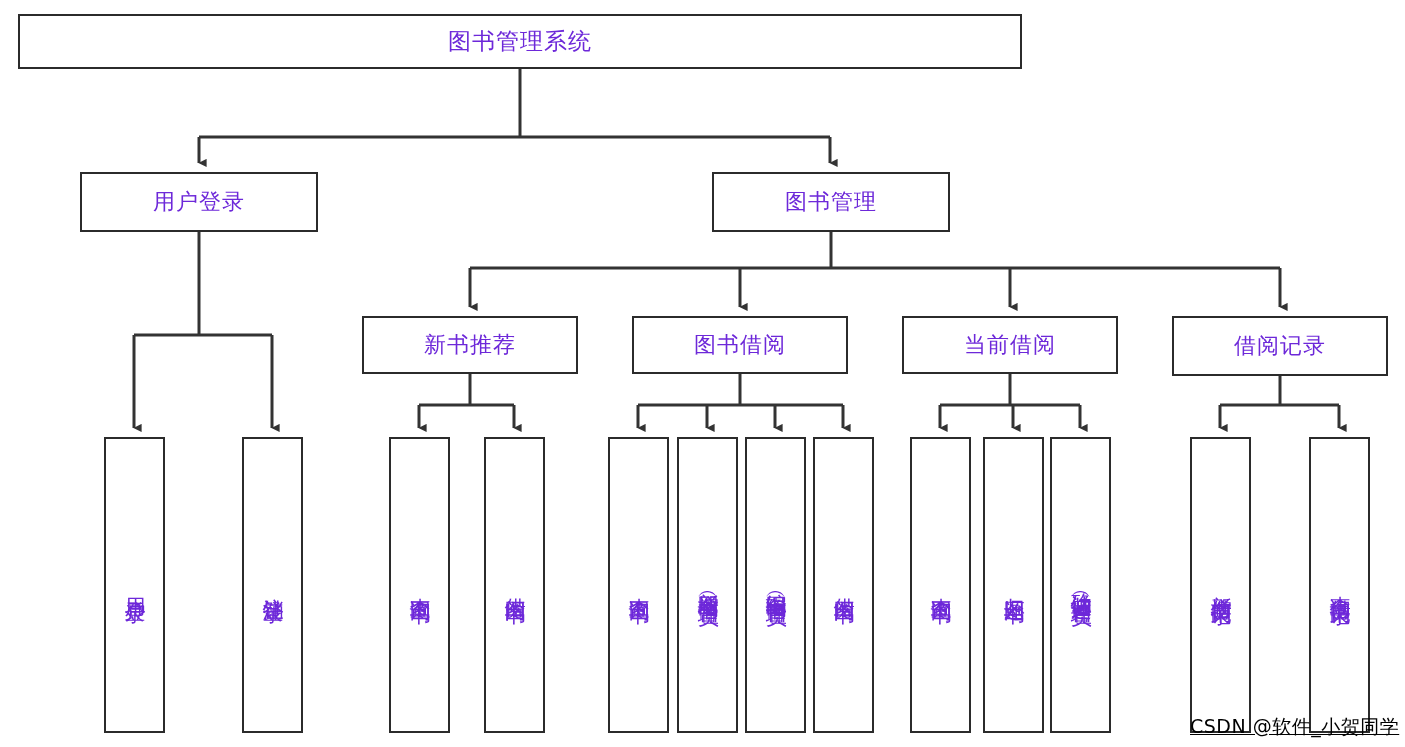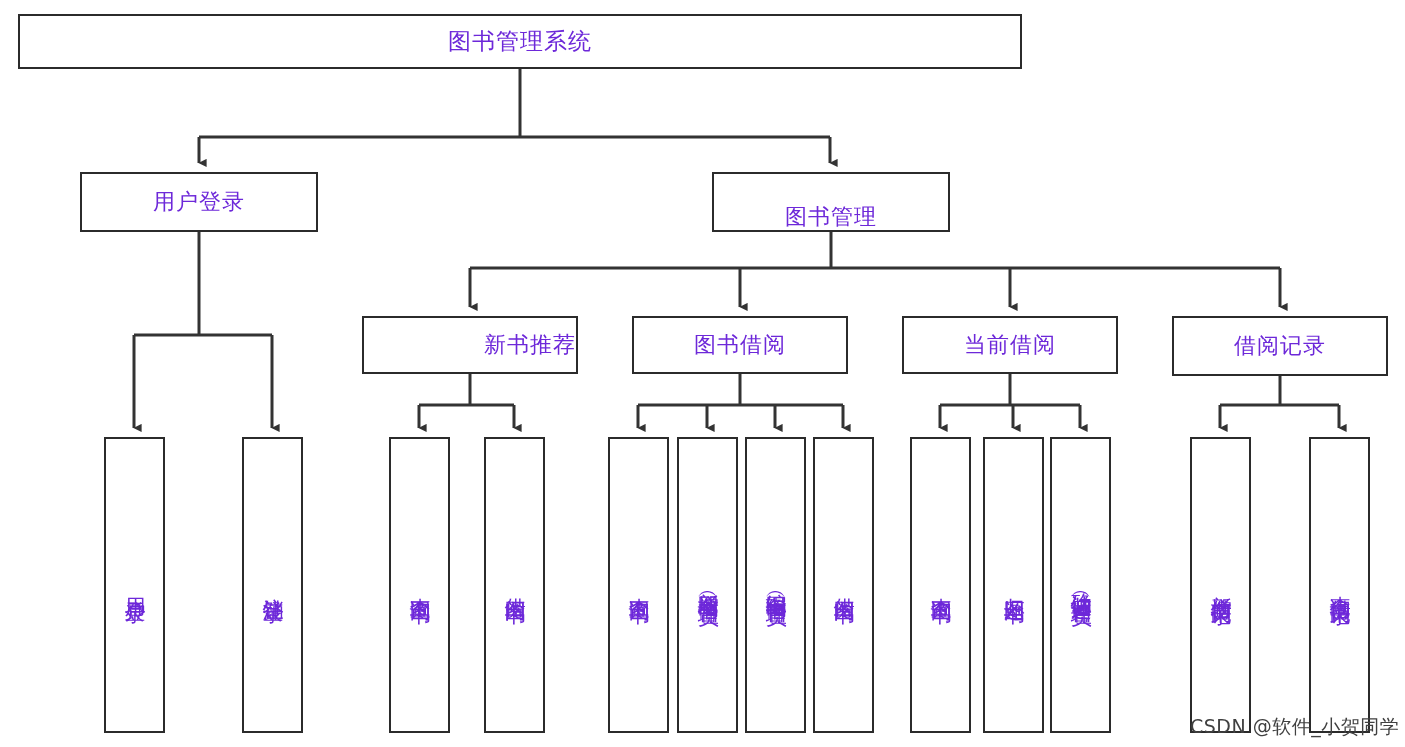--- a/index.html
+++ b/index.html
@@ -121,25 +121,25 @@
     </g>
   </svg>
 
   <div class="node root" style="left: 18px; top: 14px; width: 1004px; height: 55px;">
     <span class="label">图书管理系统</span>
   </div>
 
   <div class="node" style="left: 80px; top: 172px; width: 238px; height: 60px;">
     <span class="label">用户登录</span>
   </div>
-  <div class="node" style="left: 712px; top: 172px; width: 238px; height: 60px; align-items: flex-end;">
+  <div class="node" style="left: 712px; top: 172px; width: 238px; height: 60px;">
     <span class="label">图书管理</span>
   </div>
 
-  <div class="node" style="left: 362px; top: 316px; width: 216px; height: 58px; justify-content: flex-end;">
+  <div class="node" style="left: 362px; top: 316px; width: 216px; height: 58px;">
     <span class="label">新书推荐</span>
   </div>
   <div class="node" style="left: 632px; top: 316px; width: 216px; height: 58px;">
     <span class="label">图书借阅</span>
   </div>
   <div class="node" style="left: 902px; top: 316px; width: 216px; height: 58px;">
     <span class="label">当前借阅</span>
   </div>
   <div class="node" style="left: 1172px; top: 316px; width: 216px; height: 60px;">
     <span class="label">借阅记录</span>
@@ -178,15 +178,15 @@
   <div class="node vertical" style="left: 1050px; top: 437px; width: 61px; height: 296px;">
     <span class="label">确认归还（管理员）</span>
   </div>
   <div class="node vertical" style="left: 1190px; top: 437px; width: 61px; height: 296px;">
     <span class="label">新增借阅记录</span>
   </div>
   <div class="node vertical" style="left: 1309px; top: 437px; width: 61px; height: 296px;">
     <span class="label">查询借阅记录</span>
   </div>
 
-  <div class="watermark" style="left: 1190px; top: 714px; color: #404040;">CSDN @软件_小贺同学</div>
+  <div class="watermark" style="left: 1190px; top: 714px; color: #000000; text-decoration: underline;">CSDN @软件_小贺同学</div>
 
 </div>
 
 </body></html>

